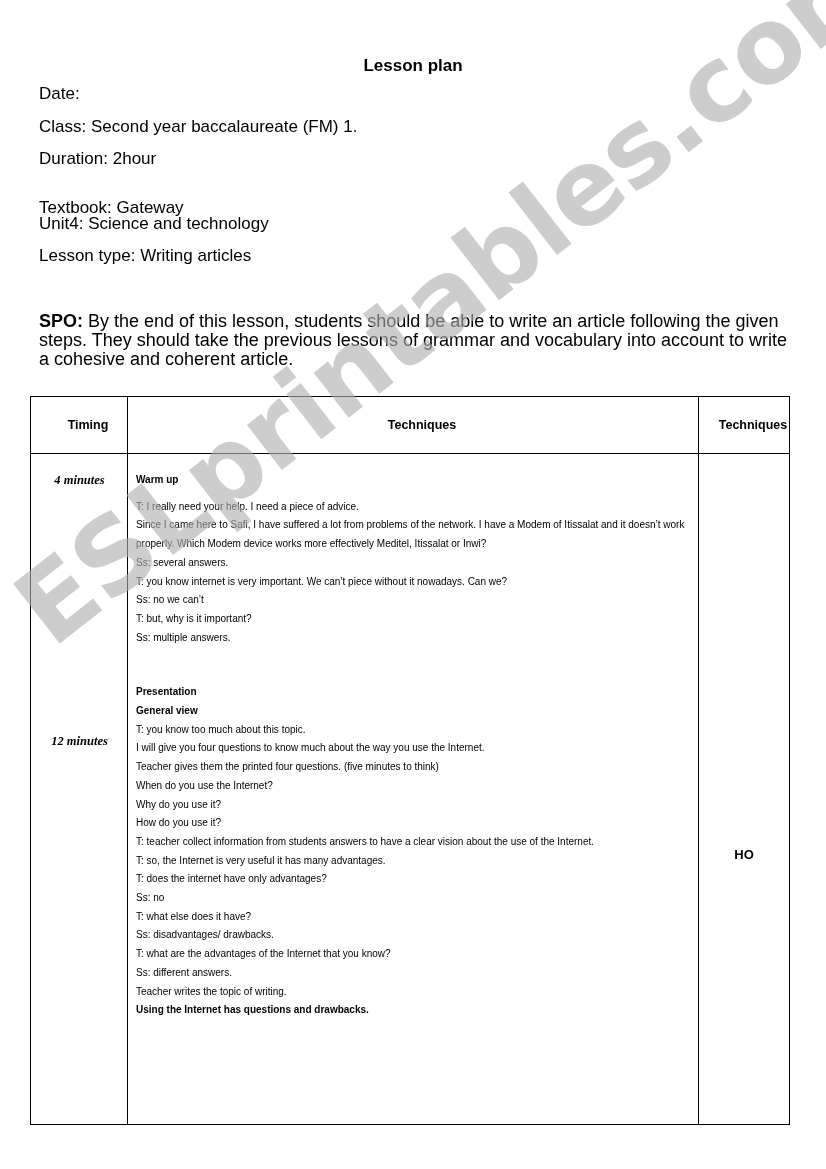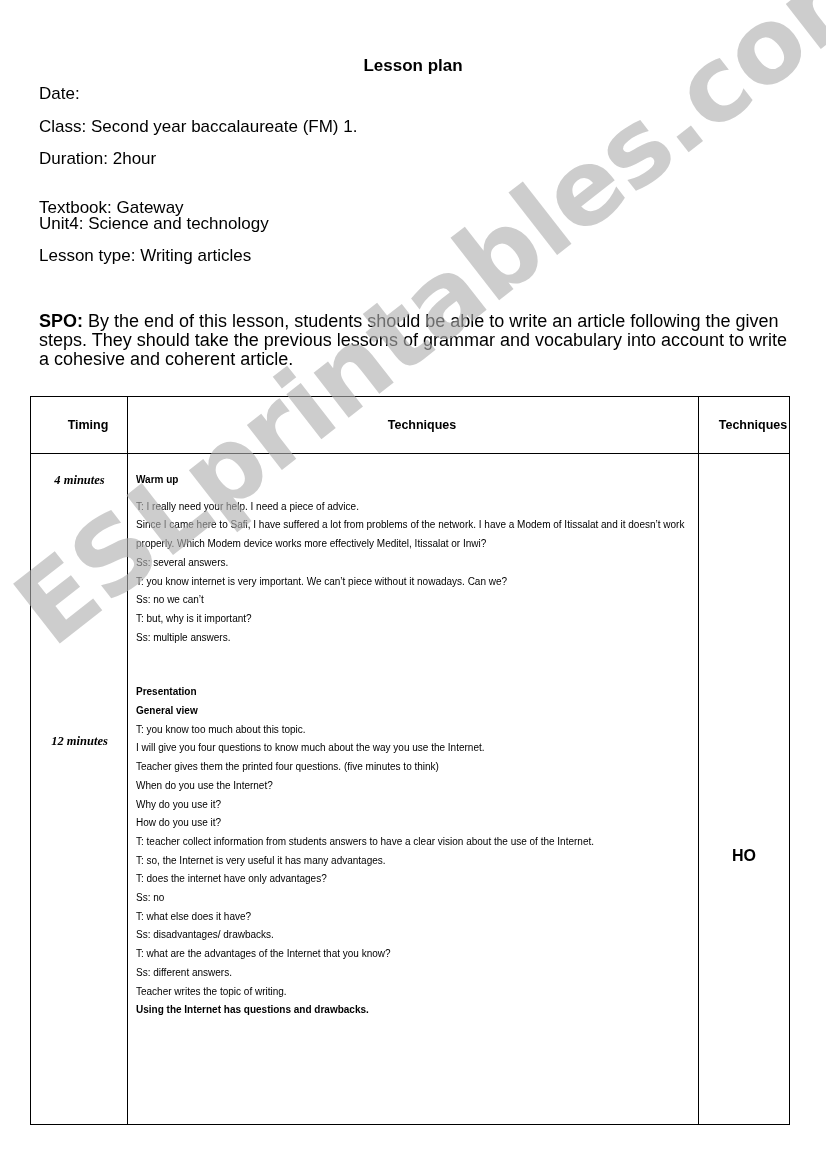--- a/index.html
+++ b/index.html
@@ -84,21 +84,21 @@
     }
     .proc-line.bold { font-weight: bold; }
     .gap-18 { height: 8px; }
     .gap-36 { height: 36px; }
     .tech-cell { position: relative; }
     .tech-label {
       position: absolute;
       top: 393px;
       width: 100%;
       text-align: center;
-      font-size: 16px;
+      font-size: 13px;
       font-weight: bold;
     }
 
     .watermark {
       position: absolute;
       left: 30px;
       top: 560px;
       font-family: "DejaVu Sans", sans-serif;
       font-size: 104px;
       font-weight: bold;

